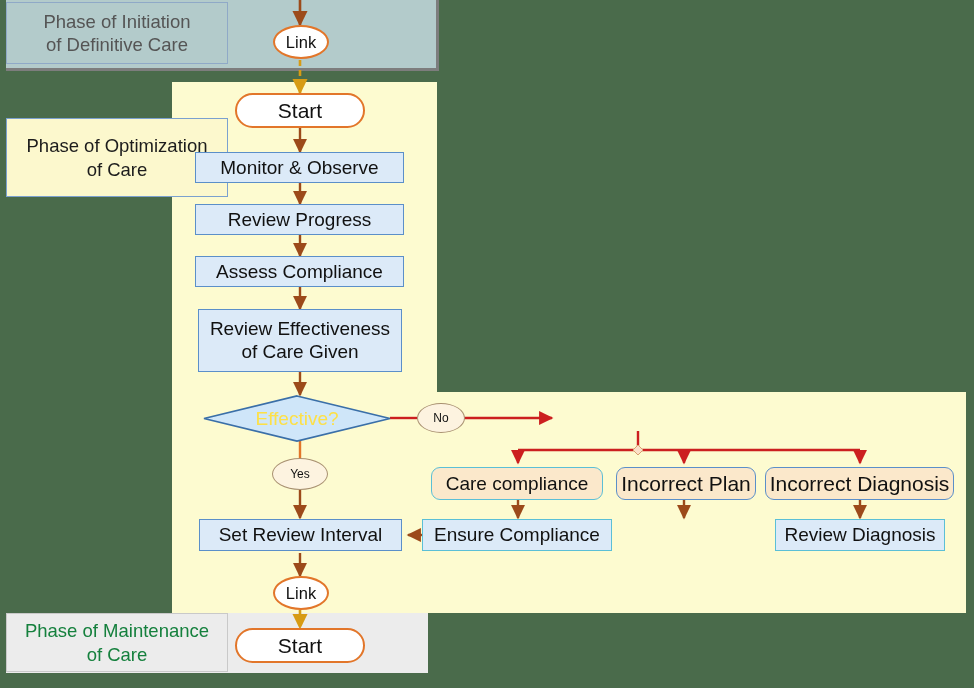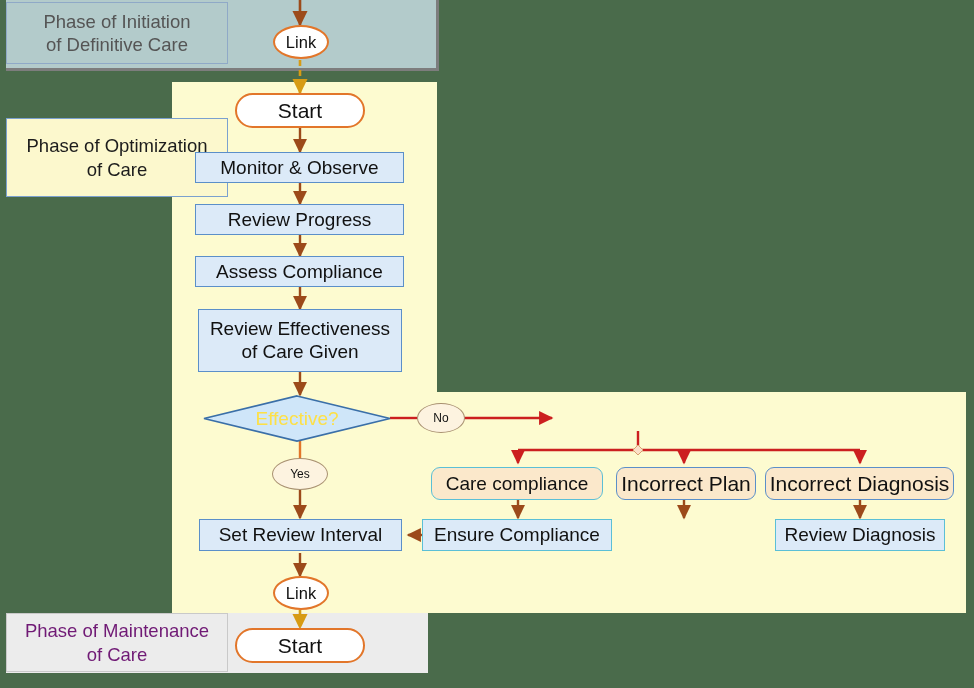--- a/index.html
+++ b/index.html
@@ -51,21 +51,21 @@
     color: #555;
   }
   .phase-label.optimization {
     background: #fcf8cd;
     border: 1px solid #7ba1cf;
     color: #1c1c1c;
   }
   .phase-label.maintenance {
     background: #ececec;
     border: 1px solid #c9c9c9;
-    color: #701a75;
+    color: #15803d;
   }
   .node {
     position: absolute;
     box-sizing: border-box;
     display: flex;
     align-items: center;
     justify-content: center;
     text-align: center;
     color: #111;
     white-space: nowrap;

